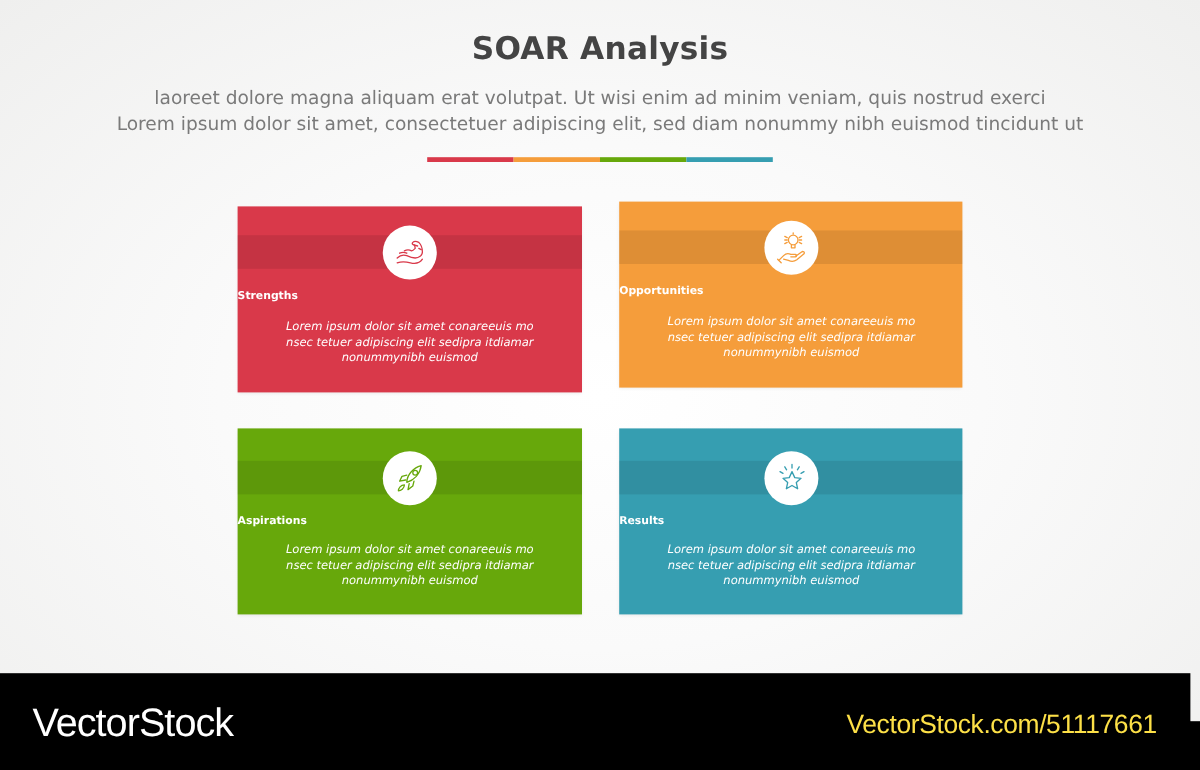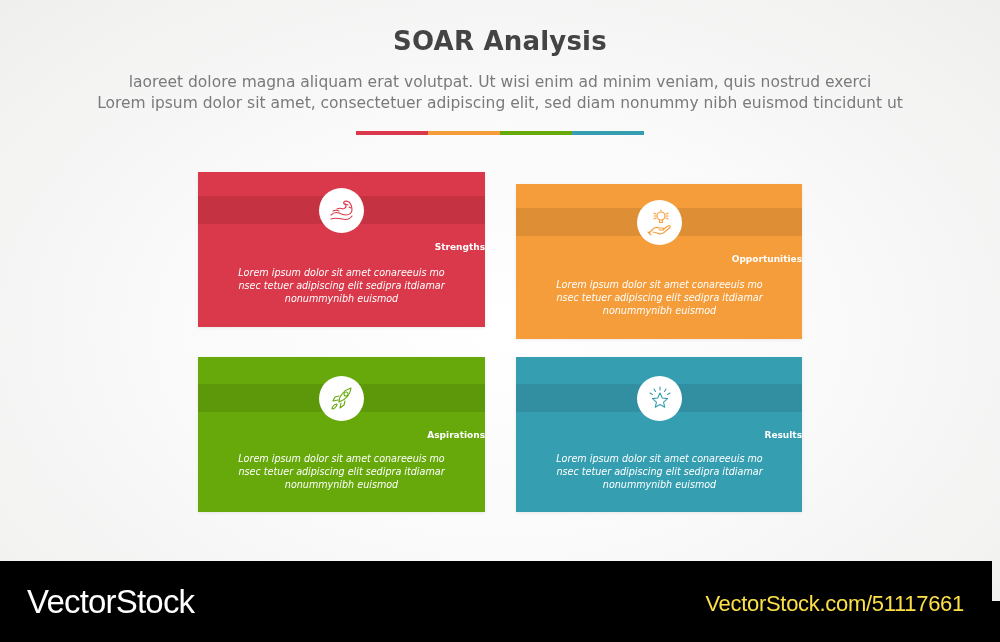--- a/index.html
+++ b/index.html
@@ -37,21 +37,21 @@
       position: absolute; left: 0; top: 24px; width: 100%; height: 28px;
       background: rgba(0,0,0,0.09);
     }
     .card .icon-circle {
       position: absolute; left: 121px; top: 16px; width: 45px; height: 45px;
       border-radius: 50%; background: #ffffff;
       display: flex; align-items: center; justify-content: center;
     }
     .card .icon-circle svg { width: 30px; height: 30px; }
     .card .card-title {
-      position: absolute; left: 0; top: 70px; width: 100%; text-align: right;
+      position: absolute; left: 0; top: 70px; width: 100%; text-align: left;
       font-family: "DejaVu Sans", sans-serif; font-weight: bold; font-size: 9px; color: #ffffff;
     }
     .card .card-body {
       position: absolute; left: 20px; top: 94px; width: 247px; text-align: center;
       font-family: "DejaVu Sans", sans-serif; font-size: 9.6px; line-height: 13px; color: #ffffff; font-style: italic;
     }
     .card .card-body span { display: block; white-space: nowrap; }
 
     .footer {
       position: absolute; left: 0; top: 561px; width: 992px; height: 81px; background: #000000;
@@ -95,21 +95,21 @@
       </svg>
     </div>
     <div class="card-title">Strengths</div>
     <div class="card-body">
       <span>Lorem ipsum dolor sit amet conareeuis mo</span>
       <span>nsec tetuer adipiscing elit sedipra itdiamar</span>
       <span>nonummynibh euismod</span>
     </div>
   </div>
 
-  <div class="card" style="left:516px; top:184px; width:286px; background:#f59d3b;">
+  <div class="card" style="left:516px; top:168px; width:286px; background:#f59d3b;">
     <div class="band"></div>
     <div class="icon-circle">
       <svg viewBox="0 0 30 30" fill="none" stroke="#f59d3b" stroke-width="1.1" stroke-linecap="round" stroke-linejoin="round">
         <circle cx="16" cy="8" r="4"></circle>
         <path d="M14.5 12 L14.5 14.5 L17.5 14.5 L17.5 12"></path>
         <path d="M9 5 L11 6 M9 8 L11 8 M9 11 L11 10 M21 6 L23 5 M21 8 L23 8 M21 10 L23 11 M16 2 L16 3"></path>
         <path d="M4 25 L8 21 C10 19, 12 19, 14 20 L18 20 C19 20, 19 22, 18 22 L14 22"></path>
         <path d="M18 21.5 L23 18 C24 17, 26 18, 25 19.5 L19 24.5 C17 26, 14 26, 12 25 L8 24"></path>
         <path d="M3 24 L6 27"></path>
       </svg>

